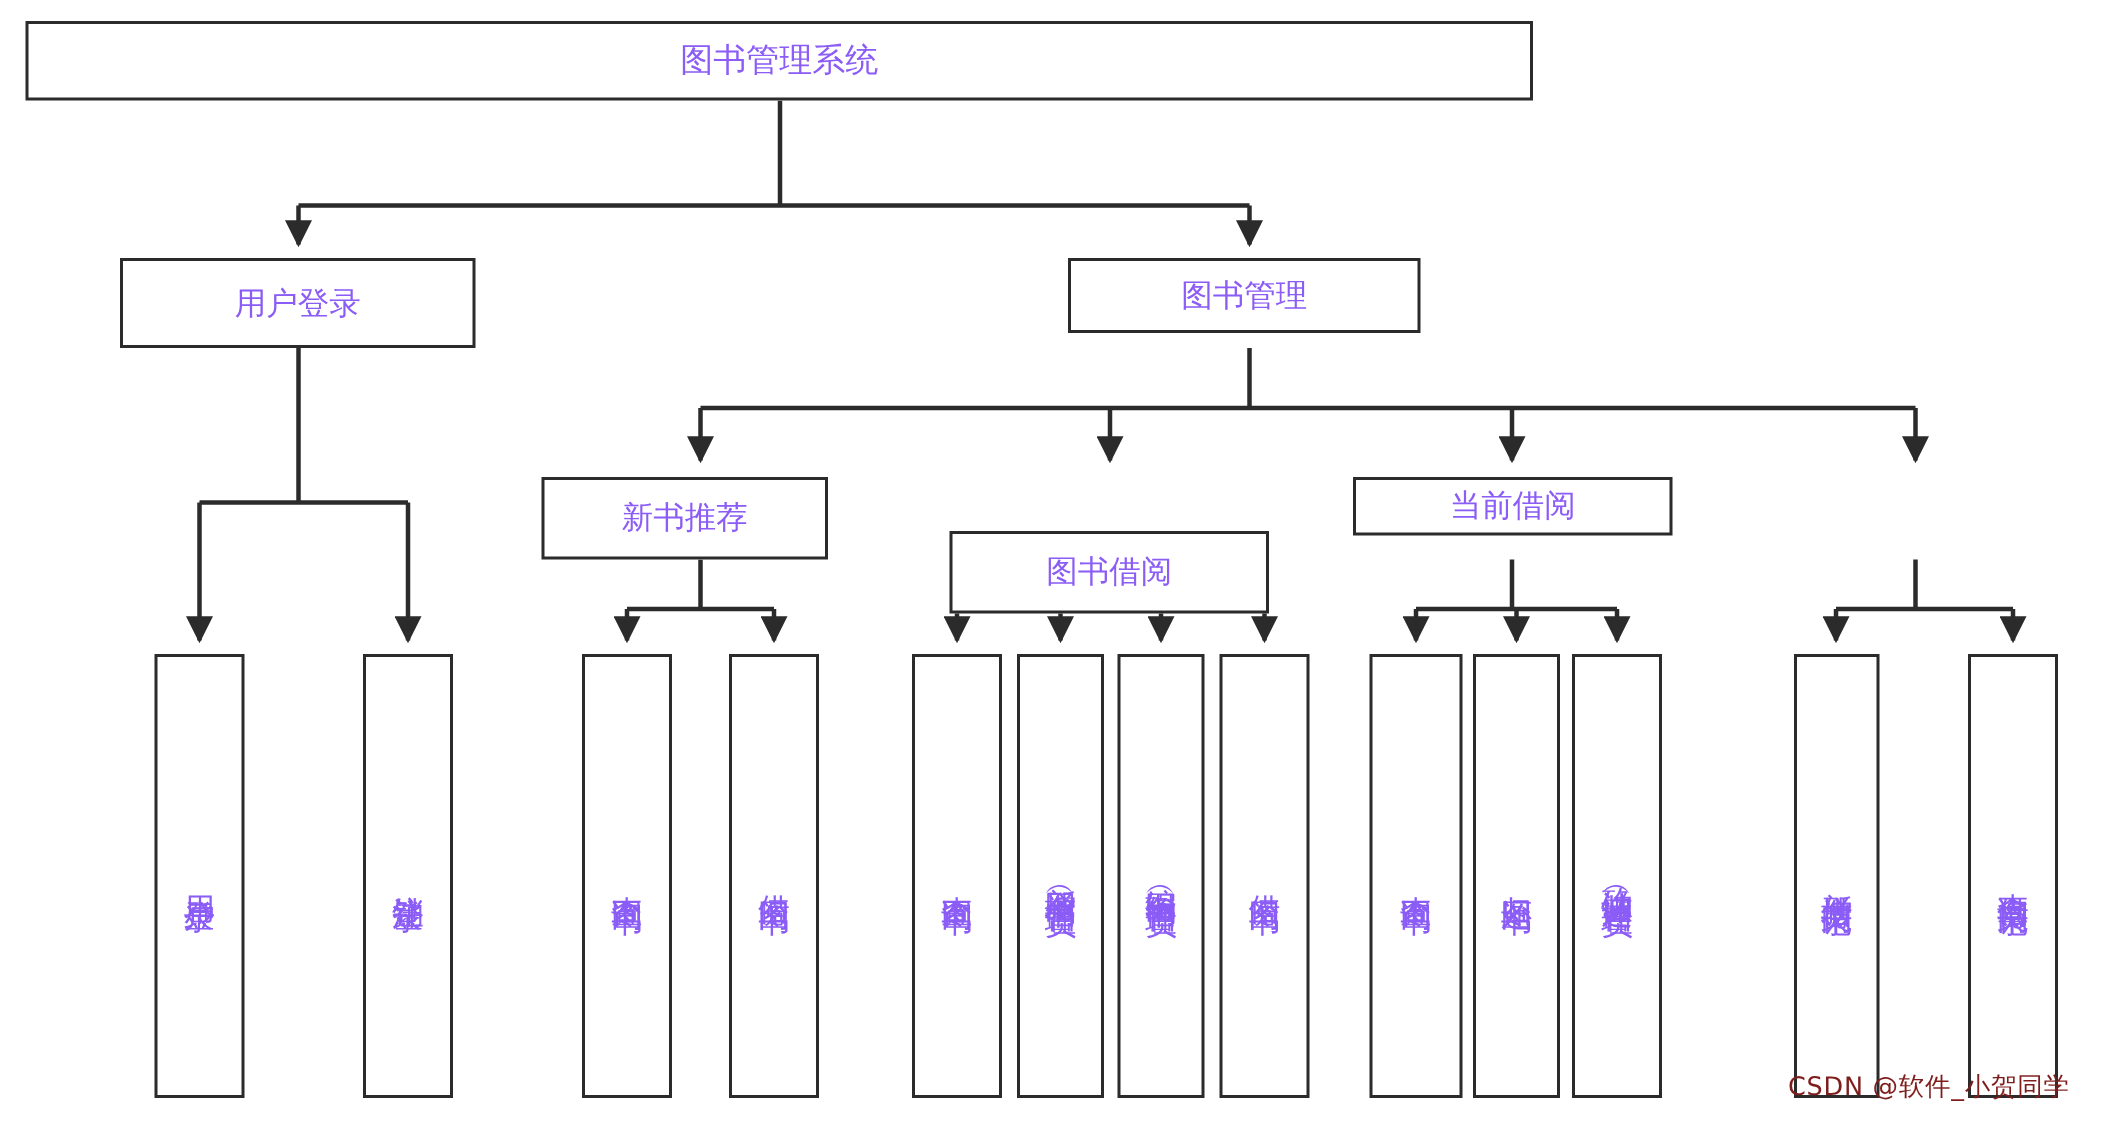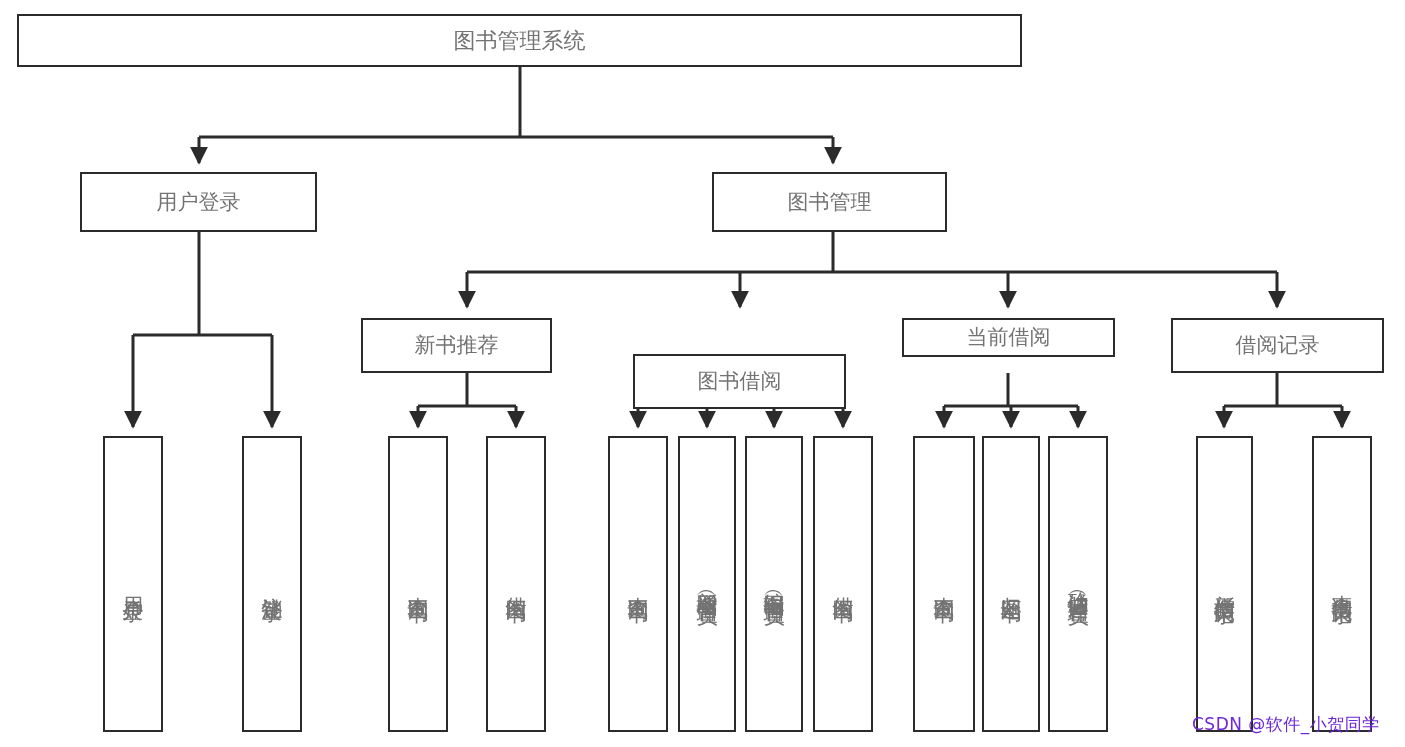--- a/index.html
+++ b/index.html
@@ -30,21 +30,21 @@
     position: absolute;
     box-sizing: border-box;
     background: #ffffff;
     border: 2px solid #2b2b2b;
     display: flex;
     align-items: center;
     justify-content: center;
     overflow: hidden;
   }
   .node .label {
-    color: #737373;
+    color: #8b5cf6;
     text-align: center;
     line-height: 1.18;
     white-space: nowrap;
   }
   .node.horiz .label {
     font-size: 21px;
     writing-mode: horizontal-tb;
   }
   .node.vert {
     align-items: center;
@@ -56,21 +56,21 @@
     font-size: 21px;
     letter-spacing: 2px;
     line-height: 1.05;
   }
   .node.root .label { font-size: 22px; }
   .watermark {
     position: absolute;
     left: 1192px;
     top: 713px;
     font-size: 17px;
-    color: #6d28d9;
+    color: #7f1d1d;
     white-space: nowrap;
     letter-spacing: 0.5px;
     font-family: "DejaVu Sans", "Liberation Sans", sans-serif;
   }
 </style>
 </head>
 <body>
 
 <div id="diagram-root">
 
@@ -136,36 +136,33 @@
     </g>
   </svg>
 
   <div class="node horiz root" style="left:17px; top:14px; width:1005px; height:53px;">
     <span class="label">图书管理系统</span>
   </div>
 
   <div class="node horiz" style="left:80px; top:172px; width:237px; height:60px;">
     <span class="label">用户登录</span>
   </div>
-  <div class="node horiz" style="left:712px; top:172px; width:235px; height:60px;">
+  <div class="node horiz" style="left:712px; top:172px; width:235px; height:50px;">
     <span class="label">图书管理</span>
   </div>
 
   <div class="node horiz" style="left:361px; top:318px; width:191px; height:55px;">
     <span class="label">新书推荐</span>
   </div>
   <div class="node horiz" style="left:633px; top:318px; width:213px; height:55px;margin-top:36px;">
     <span class="label">图书借阅</span>
   </div>
   <div class="node horiz" style="left:902px; top:318px; width:213px; height:39px;">
     <span class="label">当前借阅</span>
   </div>
-  <div class="node horiz" style="left:1171px; top:318px; width:213px; height:55px;">
-    <span class="label">借阅记录</span>
-  </div>
 
   <div class="node vert" style="left:103px; top:436px; width:60px; height:296px;">
     <span class="label">用户登录</span>
   </div>
   <div class="node vert" style="left:242px; top:436px; width:60px; height:296px;">
     <span class="label">注销登录</span>
   </div>
 
   <div class="node vert" style="left:388px; top:436px; width:60px; height:296px;">
     <span class="label">查询图书</span>

